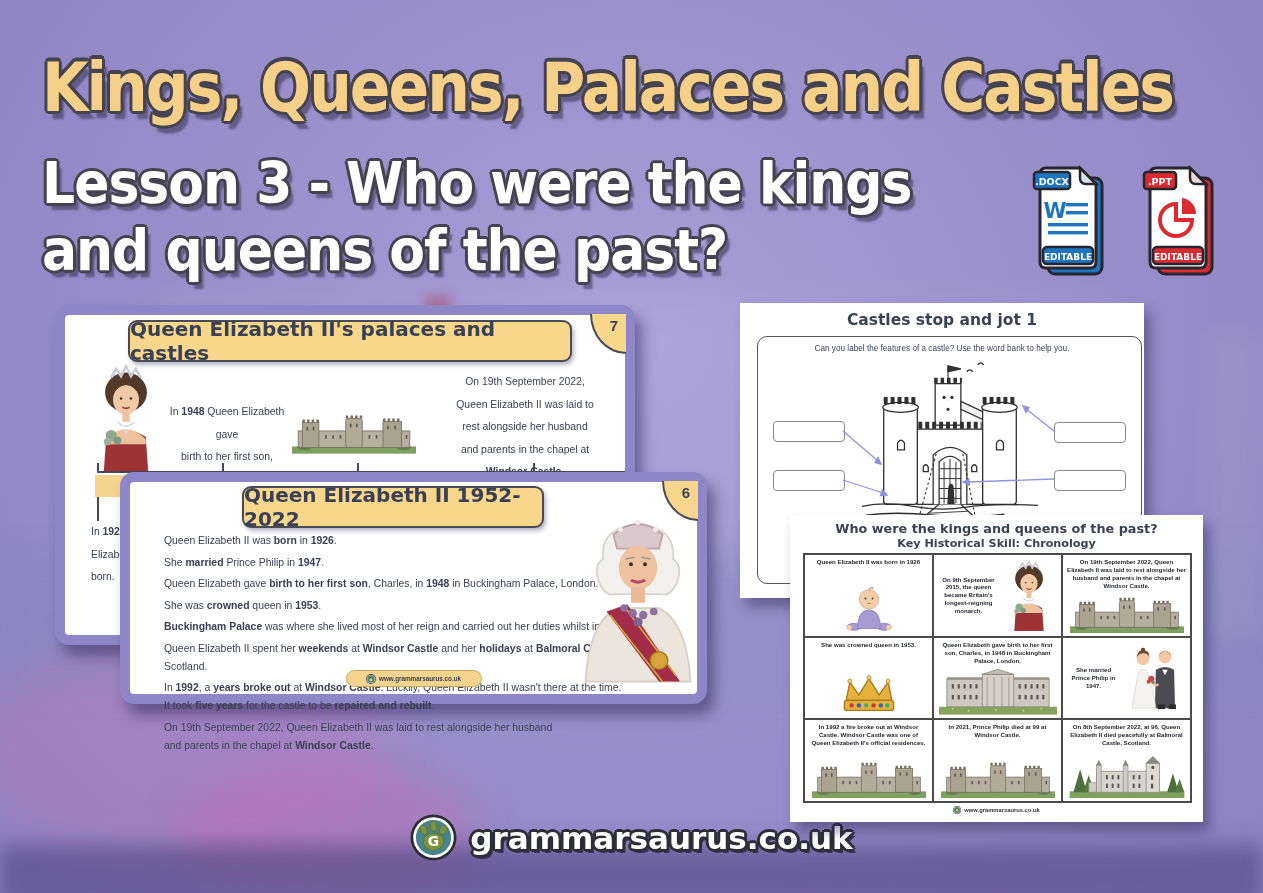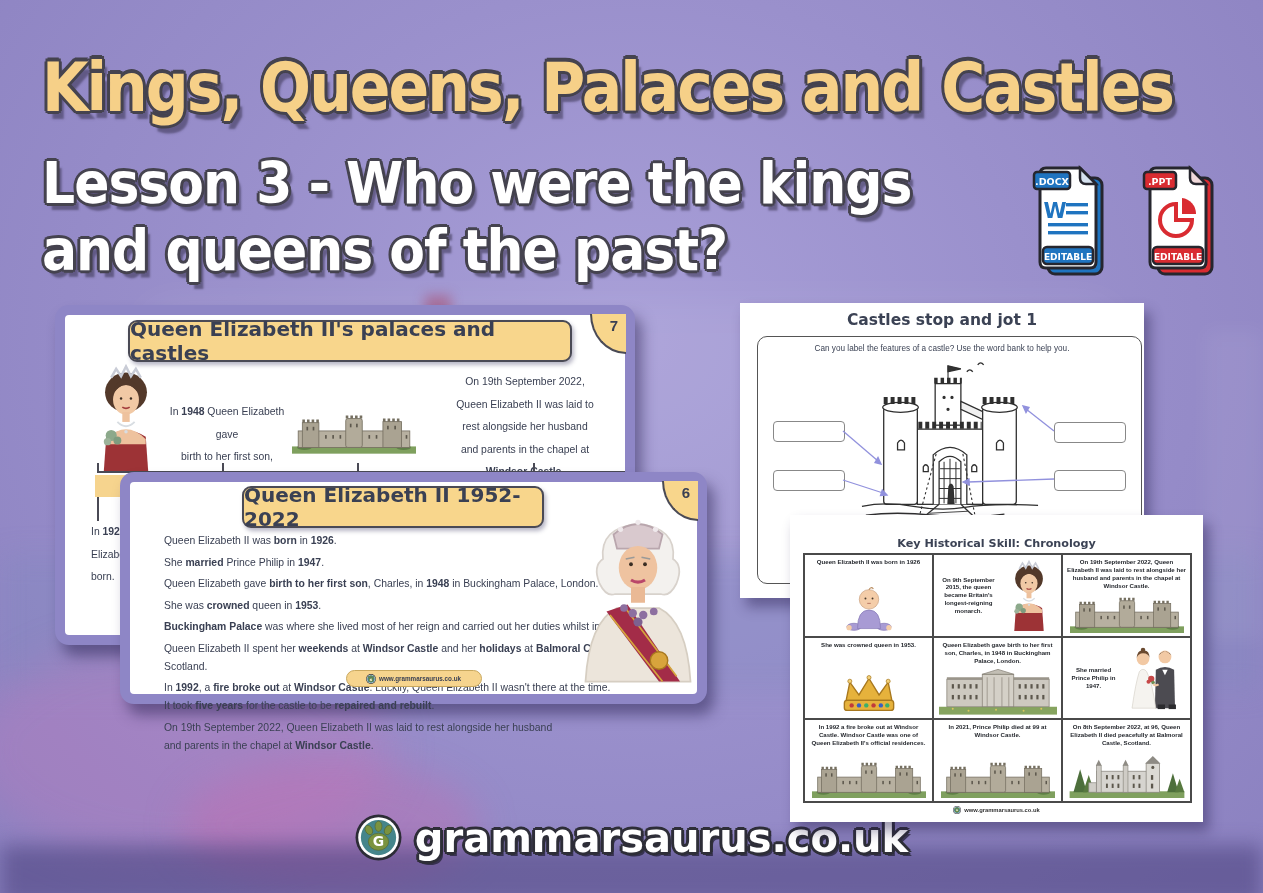--- a/index.html
+++ b/index.html
@@ -72,21 +72,21 @@
   .img-buckingham-palace{height:46px;width:118px;margin:1px auto 0;}
   .img-wedding-couple{width:64px;height:64px;}
   .img-balmoral-castle{height:44px;width:118px;margin:1px auto 0;}
   .chr-footer{position:absolute;left:0;right:0;top:291px;display:flex;align-items:center;justify-content:center;gap:3px;
     font-size:5.8px;font-weight:bold;color:#333;}
   
   .s6-text{position:absolute;left:34px;top:50px;width:480px;font-size:10.4px;line-height:18px;color:#3a4053;}
   .s6-text p{margin:0 0 3.5px 0;}
   
   .brand{left:0;right:0;top:814px;display:flex;align-items:center;justify-content:center;gap:13px;}
-  .brand-text{font-family:"DejaVu Sans",sans-serif;font-weight:bold;font-size:40px;color:#fff;letter-spacing:0px;
+  .brand-text{font-family:"DejaVu Sans",sans-serif;font-weight:bold;font-size:31px;color:#fff;letter-spacing:0px;
     text-shadow:-2px -2px 0 #2e2e38,2px -2px 0 #2e2e38,-2px 2px 0 #2e2e38,2px 2px 0 #2e2e38,
       -3px 0 0 #2e2e38,3px 0 0 #2e2e38,0 -3px 0 #2e2e38,0 3px 0 #2e2e38,3px 4px 0 rgba(40,38,60,.8);}
 </style>
 </head>
 <body>
 
 <svg width="0" height="0" style="position:absolute" aria-hidden="true">
 <defs>
   <symbol id="sym-queen-portrait" viewBox="0 0 60 88">
     <path d="M12,88 L14,60 Q30,50 46,60 L48,88 z" fill="#9d3336"></path>
@@ -415,21 +415,21 @@
     <div class="slide-header" style="left:112px;top:4px;width:298px;height:38px;">Queen Elizabeth II 1952-2022</div>
     <div class="slide-tab">6</div>
 
     <div class="s6-text">
         <p>Queen Elizabeth II was <b>born</b> in <b>1926</b>.</p>
         <p>She <b>married</b> Prince Philip in <b>1947</b>.</p>
         <p>Queen Elizabeth gave <b>birth to her first son</b>, Charles, in <b>1948</b> in Buckingham Palace, London.</p>
         <p>She was <b>crowned</b> queen in <b>1953</b>.</p>
         <p><b>Buckingham Palace</b> was where she lived most of her reign and carried out her duties whilst in London.</p>
         <p>Queen Elizabeth II spent her <b>weekends</b> at <b>Windsor Castle</b> and her <b>holidays</b> at <b>Balmoral Castle</b>,<br>Scotland.</p>
-        <p>In <b>1992</b>, a <b>fire broke out</b> at <b>Windsor Castle</b>. Luckily, Queen Elizabeth II wasn't there at the time.<br>It took <b>five years</b> for the castle to be <b>repaired and rebuilt</b>.</p>
+        <p>In <b>1992</b>, a <b>years broke out</b> at <b>Windsor Castle</b>. Luckily, Queen Elizabeth II wasn't there at the time.<br>It took <b>five years</b> for the castle to be <b>repaired and rebuilt</b>.</p>
         <p>On 19th September 2022, Queen Elizabeth II was laid to rest alongside her husband<br>and parents in the chapel at <b>Windsor Castle</b>.</p>
       </div>
 
     <div class="abs" style="left:438px;bottom:4px;width:140px;height:192px;z-index:2;">
       <svg class="fit">
           <use href="#sym-old-queen" xlink:href="#sym-old-queen"></use>
         </svg>
     </div>
 
     <div class="gs-pill" style="left:50%;transform:translateX(-50%);bottom:7px;width:134px;height:15px;">
@@ -464,20 +464,21 @@
           <path d="M147,192 l-6.5,0.5 l1.8,-5.5 z"></path>
         <line x1="314" y1="128" x2="286" y2="106"></line>
           <path d="M283,103 l6,1.5 l-3,5 z"></path>
         <line x1="314" y1="176" x2="228" y2="179"></line>
           <path d="M223,179 l6,-3 l0.2,6 z"></path>
       </g>
     </svg>
   </div>
 
   <div class="abs sheet sheet-chron">
+    <div class="ws-title" style="position:absolute;left:0;right:0;top:6px;font-size:12.8px;">Who were the kings and queens of the past?</div>
     <div class="ws-title" style="position:absolute;left:0;right:0;top:22px;font-size:11.2px;">Key Historical Skill: Chronology</div>
     <div class="chr-grid">
         <div class="chr-cell stack">
           <div class="chr-text">Queen Elizabeth II was born in 1926</div>
           <div class="chr-img img-baby">
             <svg class="fit">
               <use href="#sym-baby" xlink:href="#sym-baby"></use>
             </svg>
           </div>
         </div>

